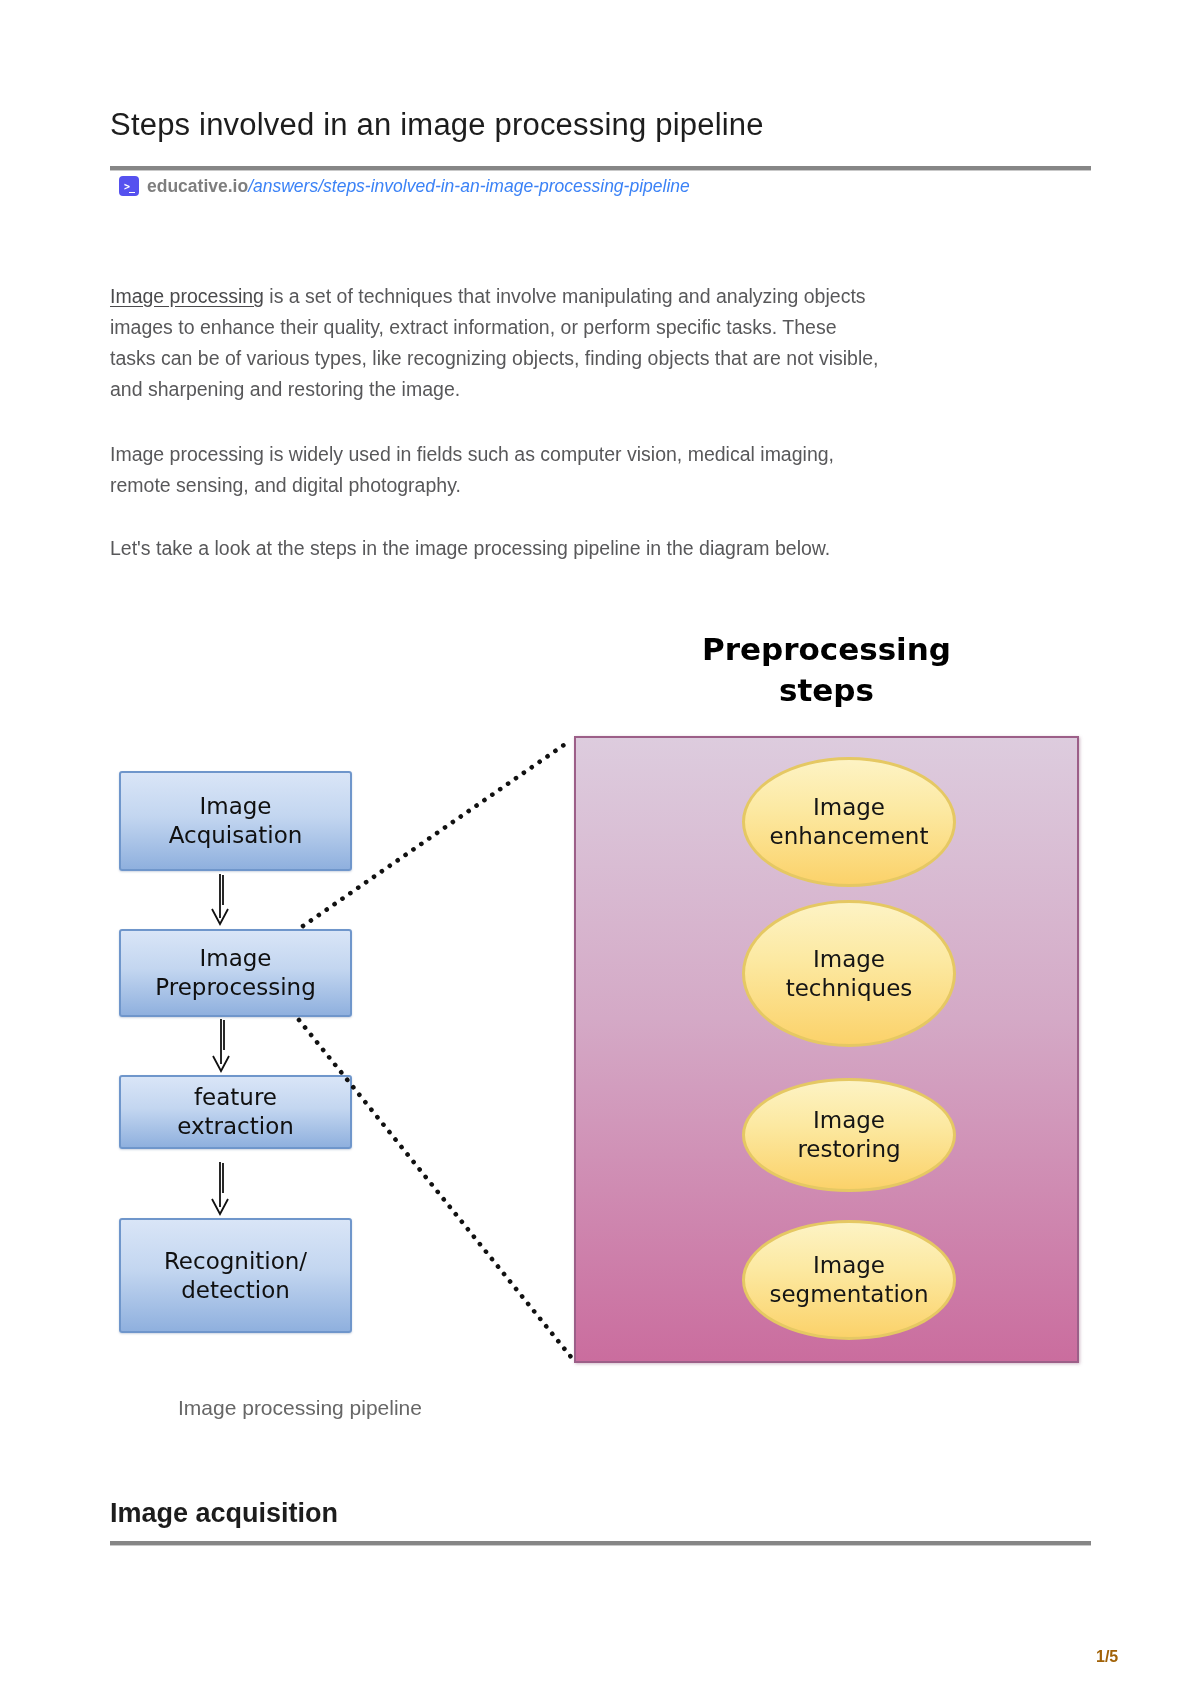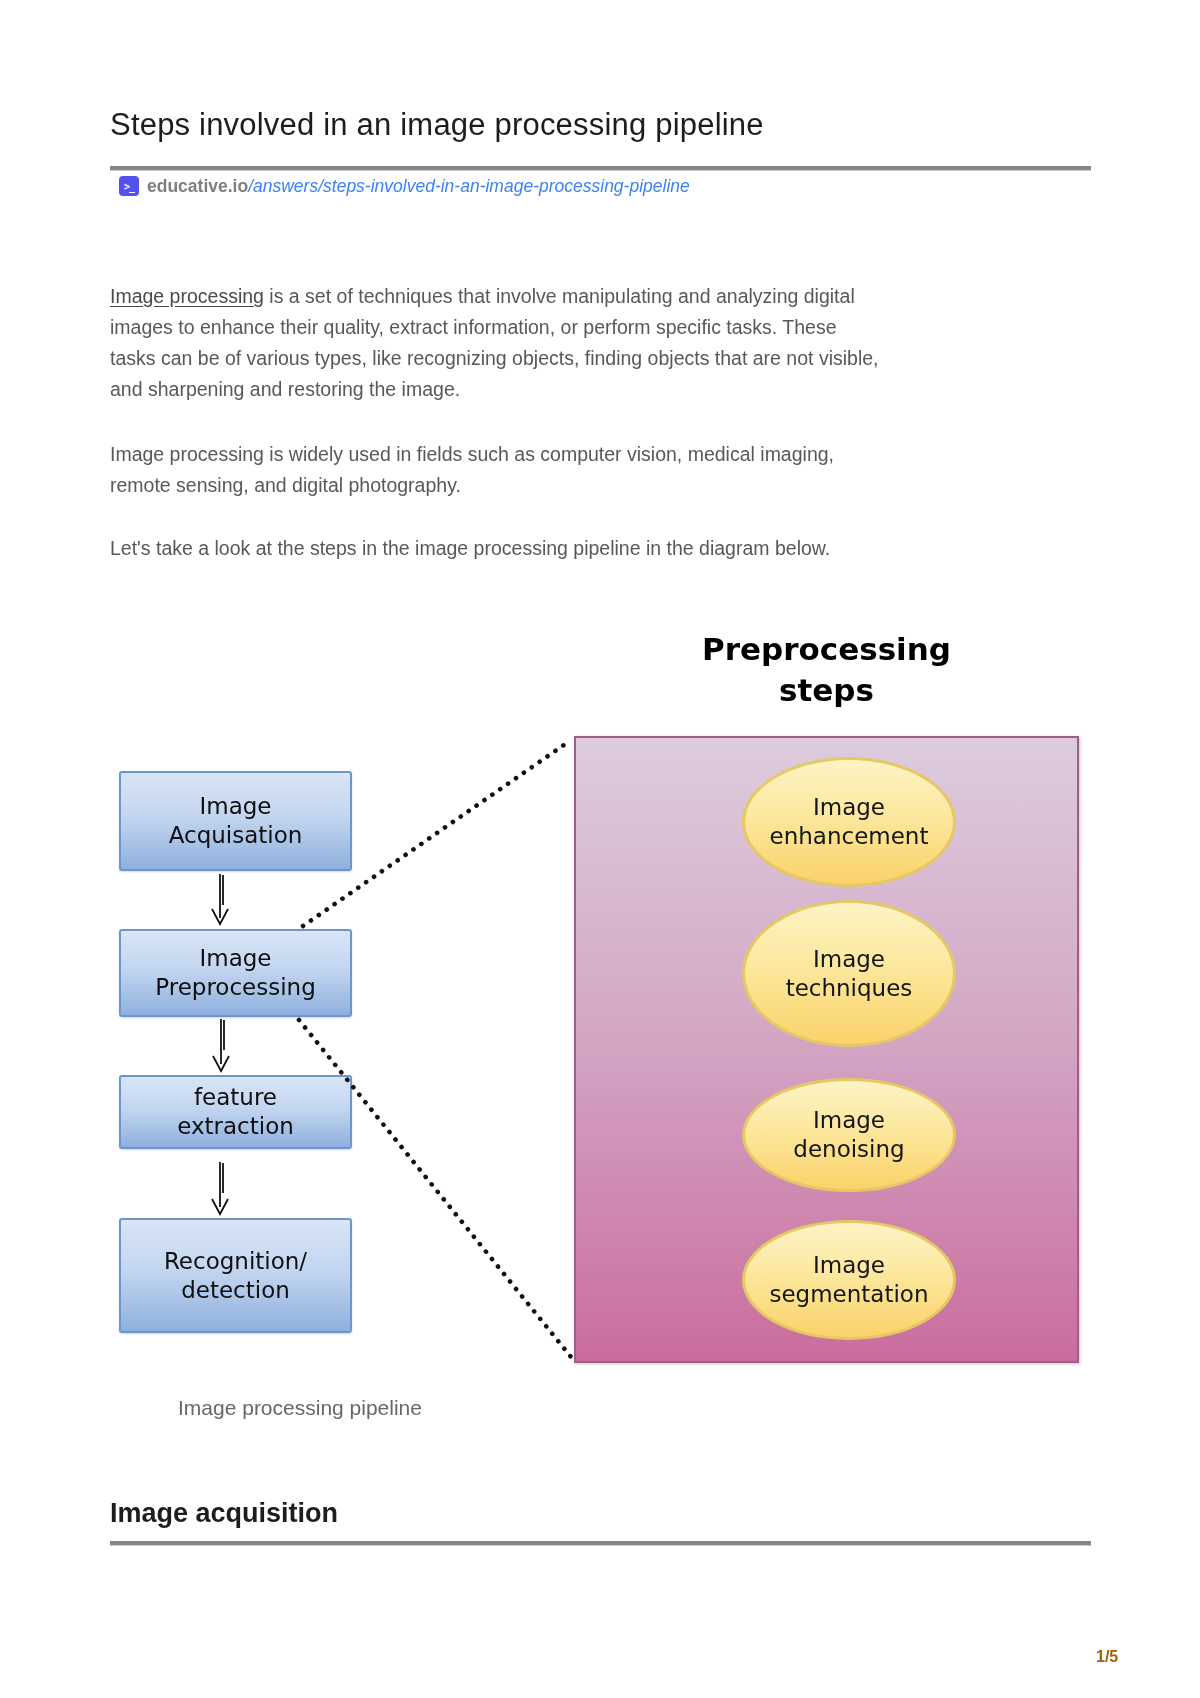--- a/index.html
+++ b/index.html
@@ -80,21 +80,21 @@
   <div class="abs doc-title">Steps involved in an image processing pipeline</div>
 
   <div class="abs rule rule1"></div>
 
   <div class="abs src-row">
     <div class="src-icon">&gt;_</div>
     <div class="src-text"><span class="src-domain">educative.io</span><span class="src-path">/answers/steps-involved-in-an-image-processing-pipeline</span></div>
   </div>
 
   <div class="abs para p1">
-    <div class="pline"><span class="plink">Image processing</span><span> is a set of techniques that involve manipulating and analyzing digital</span></div>
+    <div class="pline"><span class="plink">Image processing</span><span> is a set of techniques that involve manipulating and analyzing objects</span></div>
     <div class="pline">images to enhance their quality, extract information, or perform specific tasks. These</div>
     <div class="pline">tasks can be of various types, like recognizing objects, finding objects that are not visible,</div>
     <div class="pline">and sharpening and restoring the image.</div>
   </div>
 
   <div class="abs para p2">
     <div class="pline">Image processing is widely used in fields such as computer vision, medical imaging,</div>
     <div class="pline">remote sensing, and digital photography.</div>
   </div>
 
@@ -129,21 +129,21 @@
   <div class="abs step-ellipse se1">
     <div>Image</div>
     <div>enhancement</div>
   </div>
   <div class="abs step-ellipse se2">
     <div>Image</div>
     <div>techniques</div>
   </div>
   <div class="abs step-ellipse se3">
     <div>Image</div>
-    <div>denoising</div>
+    <div>restoring</div>
   </div>
   <div class="abs step-ellipse se4">
     <div>Image</div>
     <div>segmentation</div>
   </div>
 
   <svg class="abs connectors" viewBox="0 0 1200 1698">
     <g stroke="#111111" stroke-width="1.8" fill="none">
       <path d="M220 874 L220 918"></path>
       <path d="M223 875 L223 905"></path>

